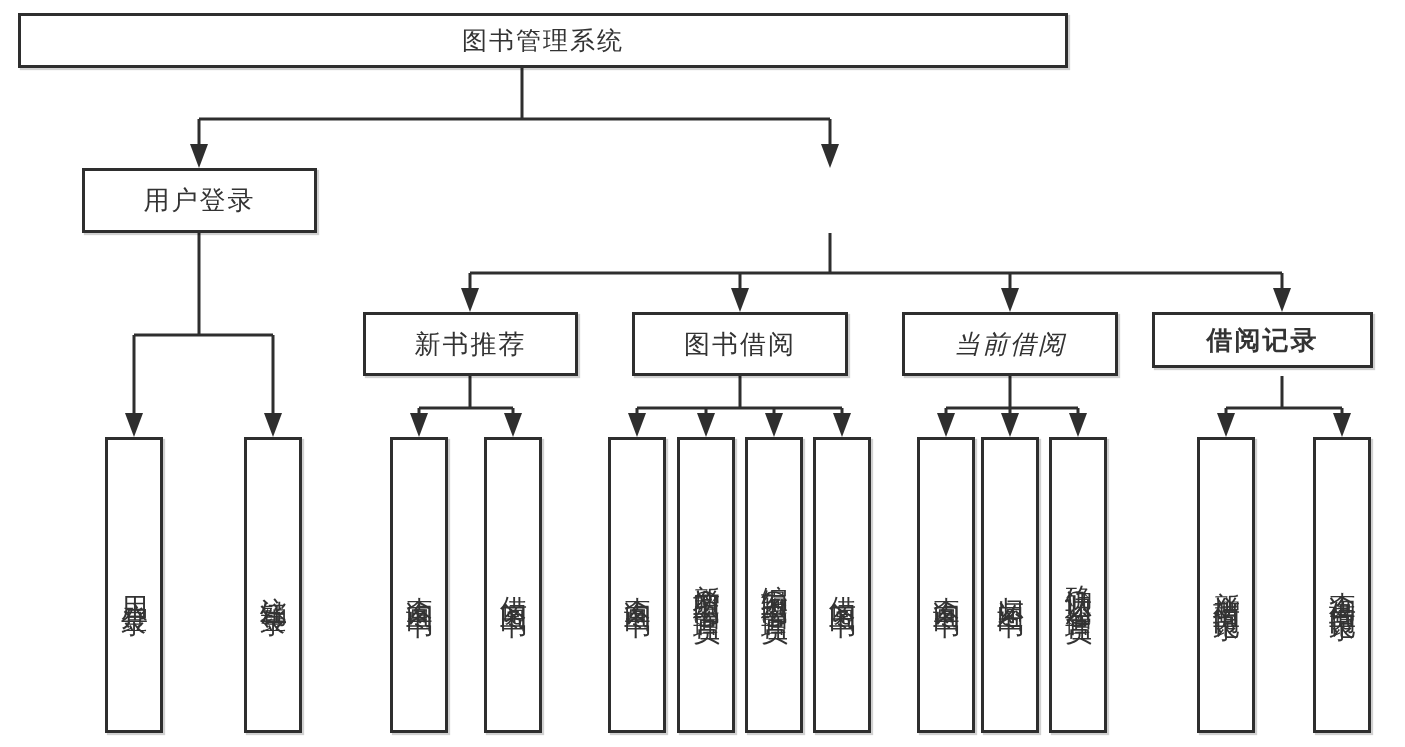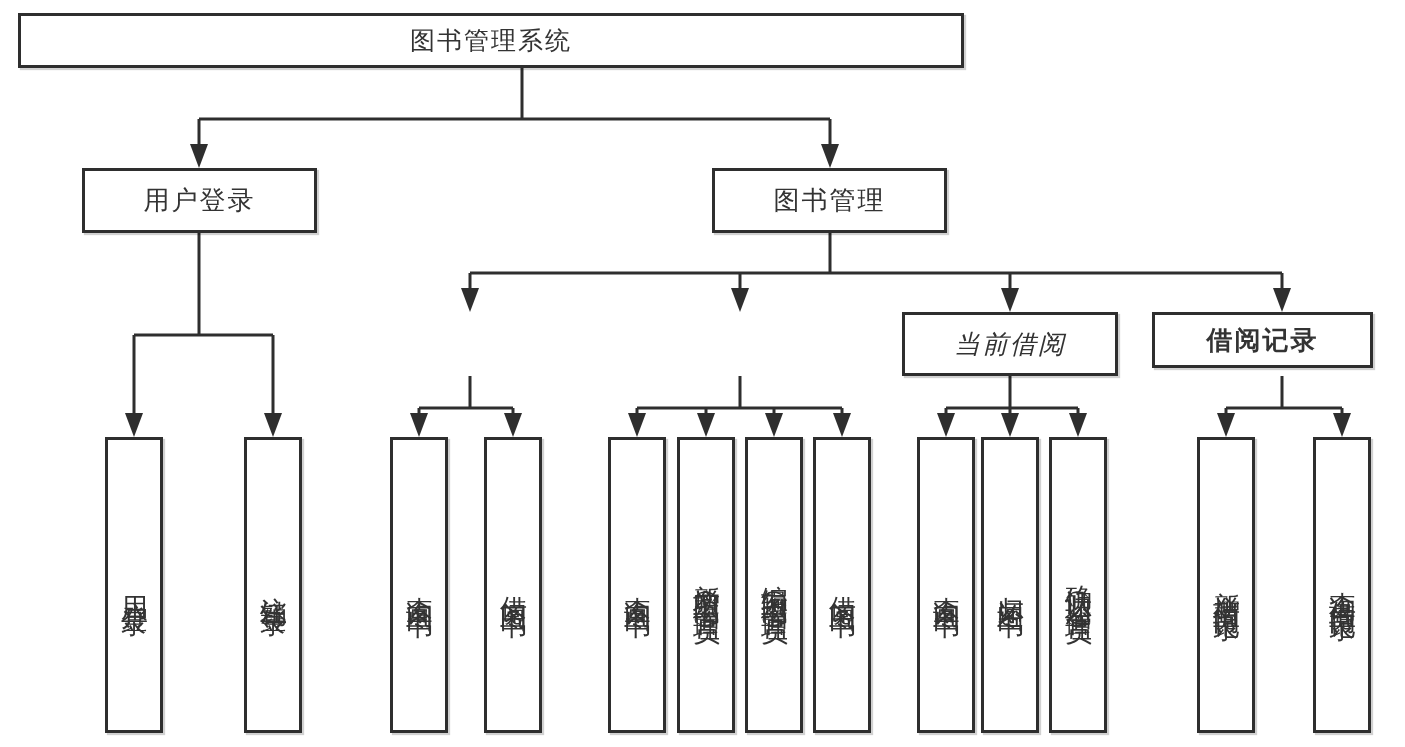--- a/index.html
+++ b/index.html
@@ -26,21 +26,21 @@
   .root-node{font-size:25px;}
   .leaf .label{
     writing-mode:vertical-rl;
     text-orientation:mixed;
     font-size:27px;
     letter-spacing:5px;
     line-height:1;
     white-space:nowrap;
   }
   
-  #root          {left:18px;  top:13px;  width:946px; height:55px;}
+  #root          {left:18px;  top:13px;  width:1050px; height:55px;}
   #n-user-login  {left:82px;  top:168px; width:235px;  height:65px;}
   #n-book-mgmt   {left:712px; top:168px; width:235px;  height:65px;}
   #n-new-book    {left:363px; top:312px; width:215px;  height:64px;}
   #n-book-borrow {left:632px; top:312px; width:216px;  height:64px;}
   #n-cur-borrow  {left:902px; top:312px; width:216px;  height:64px;font-style:italic;}
   #n-records     {left:1152px;top:312px; width:221px;  height:56px;font-weight:bold;}
   .leaf{top:437px;width:58px;height:296px;}
   #lf1 {left:105px;}  #lf2 {left:244px;}
   #lf3 {left:390px;}  #lf4 {left:484px;}
   #lf5 {left:608px;}  #lf6 {left:677px;}
@@ -118,22 +118,23 @@
       <polygon points="1001,413 1019,413 1010,437"></polygon>
       <polygon points="1069,413 1087,413 1078,437"></polygon>
       <polygon points="1217,413 1235,413 1226,437"></polygon>
       <polygon points="1333,413 1351,413 1342,437"></polygon>
     </g>
   </svg>
 
   <div id="root" class="node h-node root-node">图书管理系统</div>
 
   <div id="n-user-login" class="node h-node">用户登录</div>
-  <div id="n-book-mgmt" class="node h-node">图书管理</div>
 
+  <div id="n-new-book" class="node h-node">新书推荐</div>
+  <div id="n-book-borrow" class="node h-node">图书借阅</div>
   <div id="n-cur-borrow" class="node h-node">当前借阅</div>
   <div id="n-records" class="node h-node">借阅记录</div>
 
   <div id="lf1" class="node leaf">
     <span class="label">用户登录</span>
   </div>
   <div id="lf2" class="node leaf">
     <span class="label">注销登录</span>
   </div>
 

